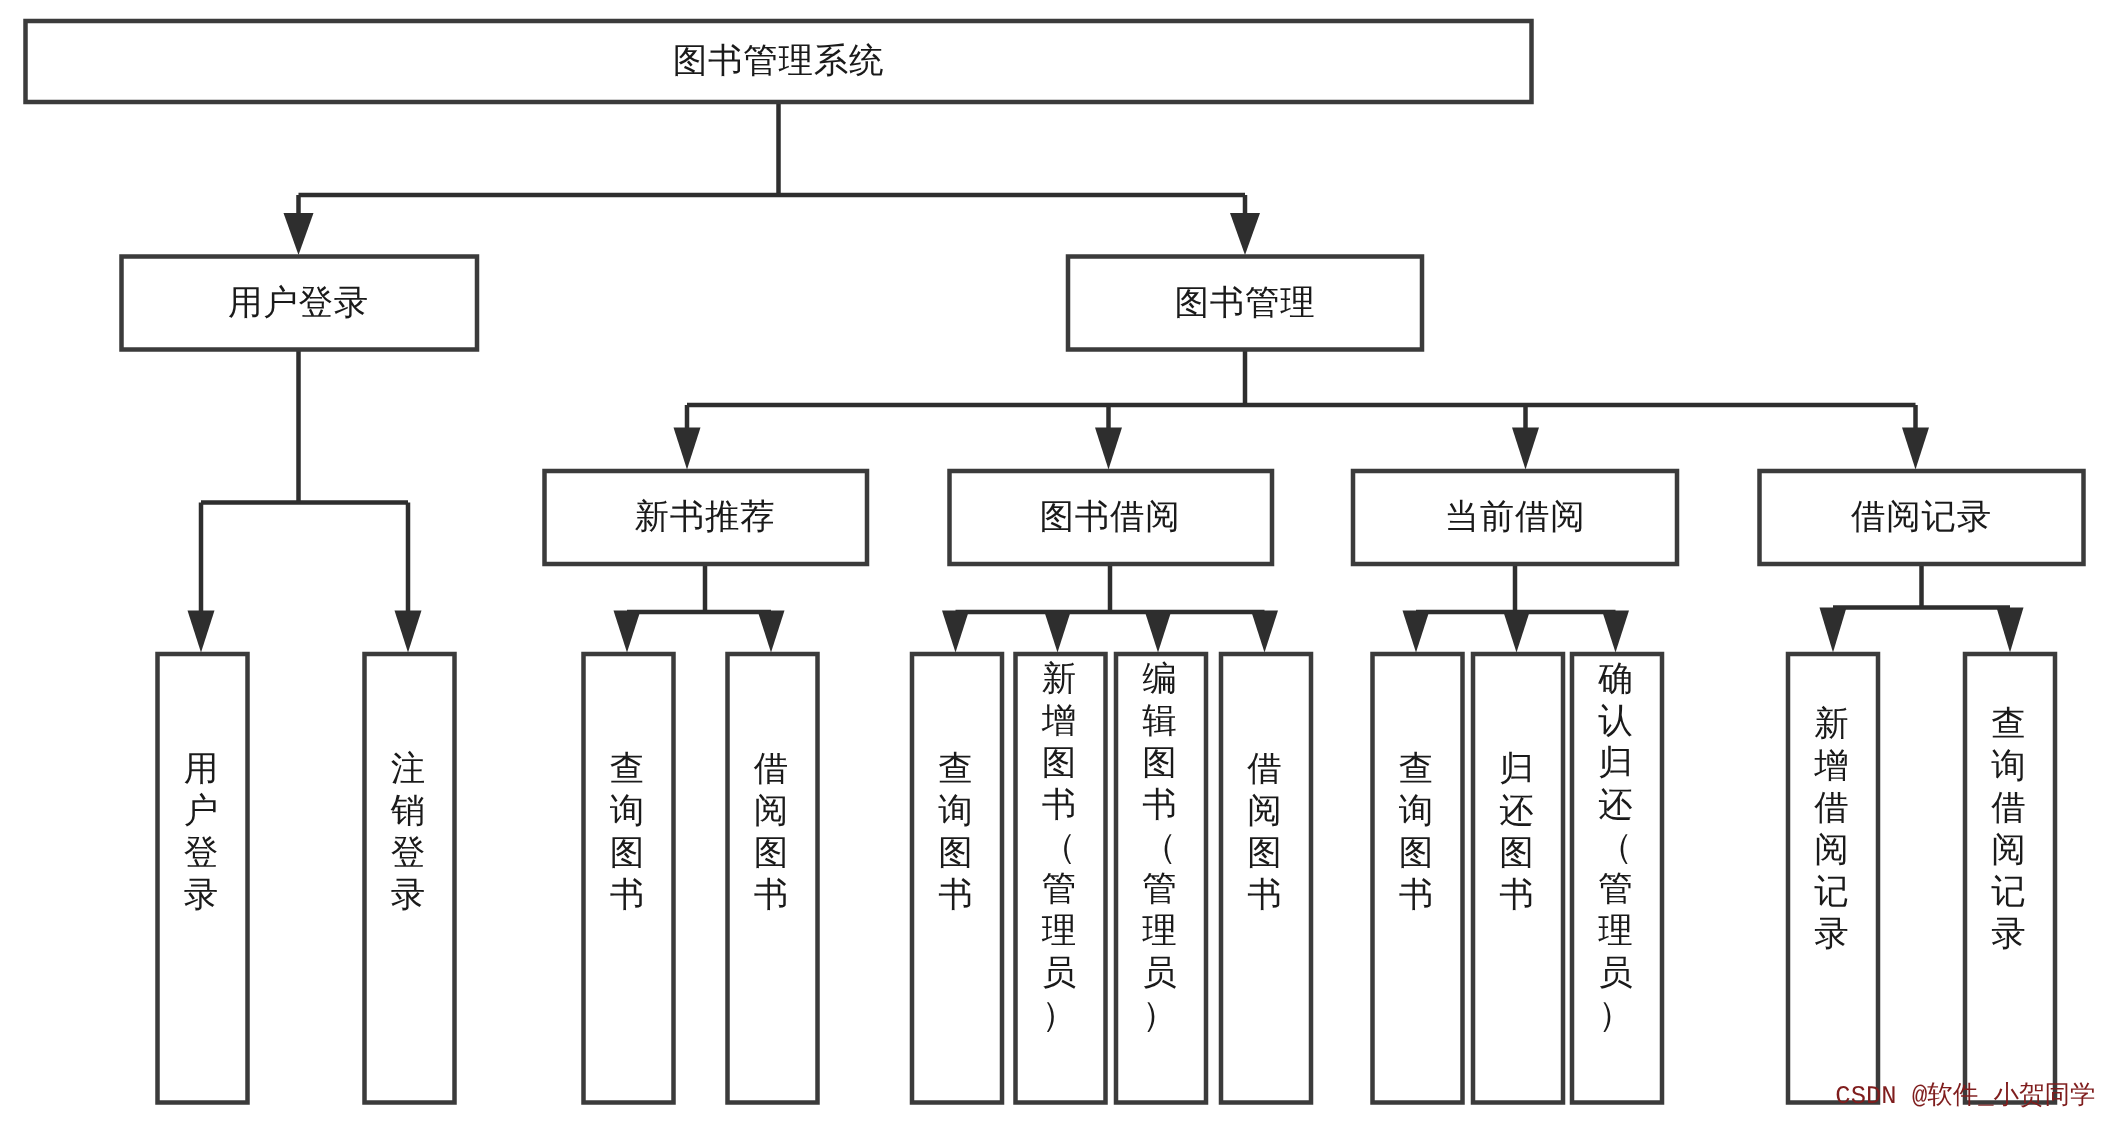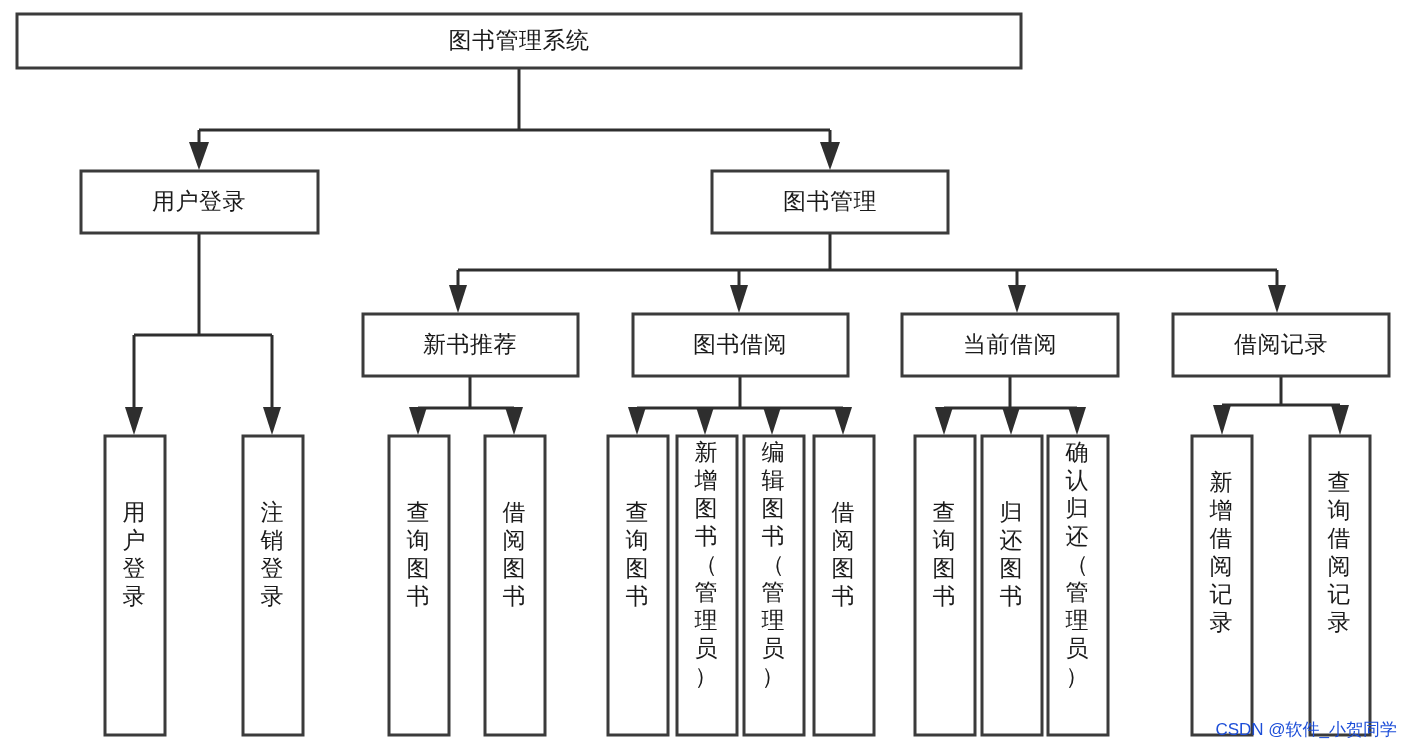--- a/index.html
+++ b/index.html
@@ -50,23 +50,23 @@
     stroke-width: 3;
     fill: none;
   }
   .arrow-head {
     fill: #2e2e2e;
   }
   .watermark {
     position: absolute;
     right: 8px;
     bottom: 6px;
-    font-family: Liberation Sans, sans-serif;
+    font-family: Liberation Mono, monospace;
     font-size: 17px;
-    color: #1d4ed8;
+    color: #7f1d1d;
     white-space: nowrap;
     user-select: none;
   }
 </style>
 </head>
 <body>
 
 <div id="diagram-root">
   <svg class="diagram" viewBox="0 0 1405 747" xmlns="http://www.w3.org/2000/svg">
 

